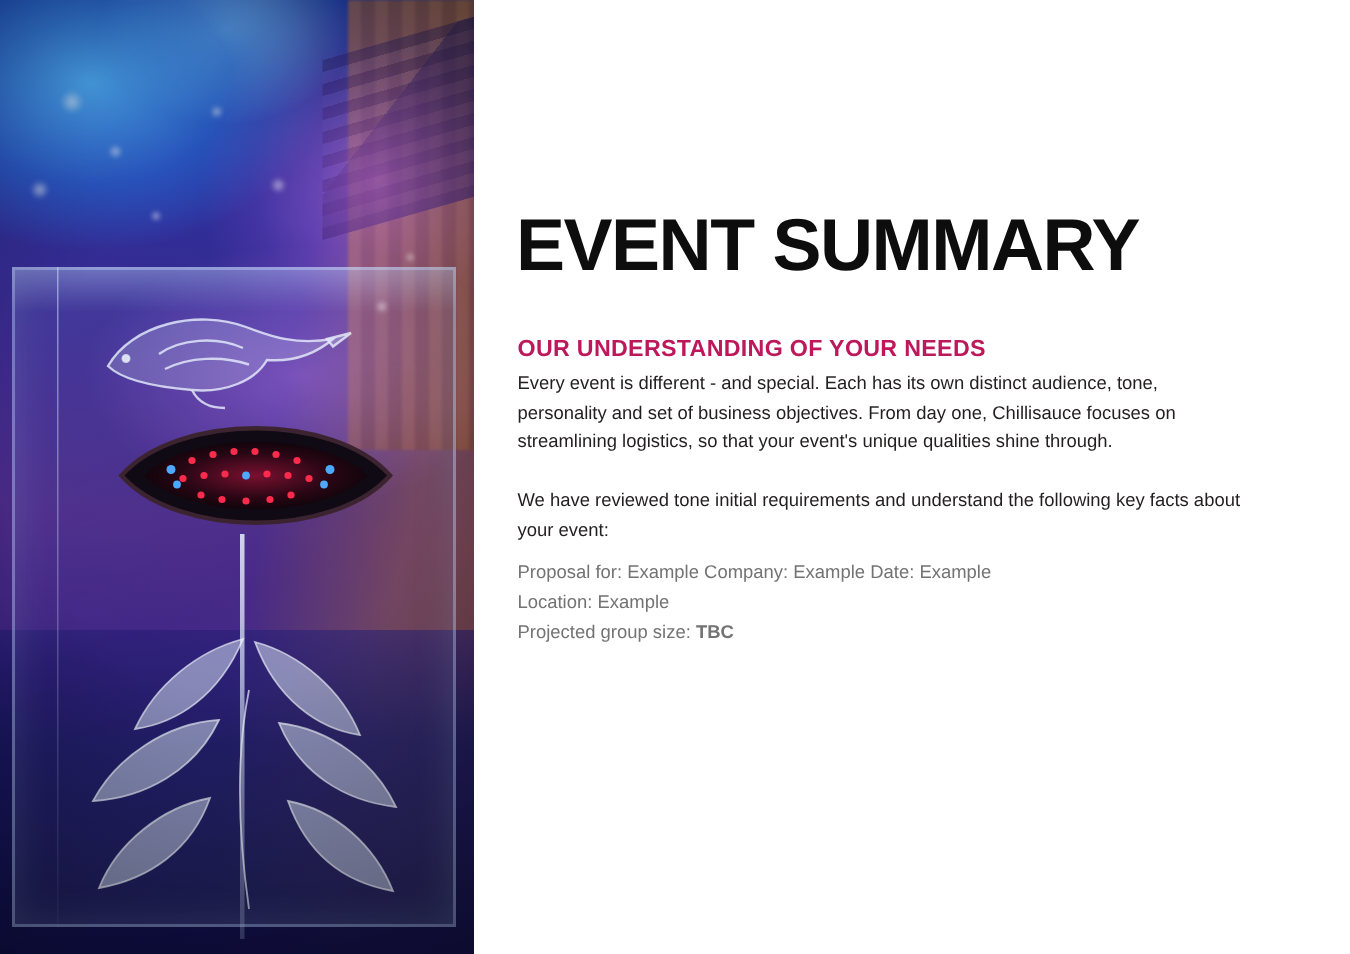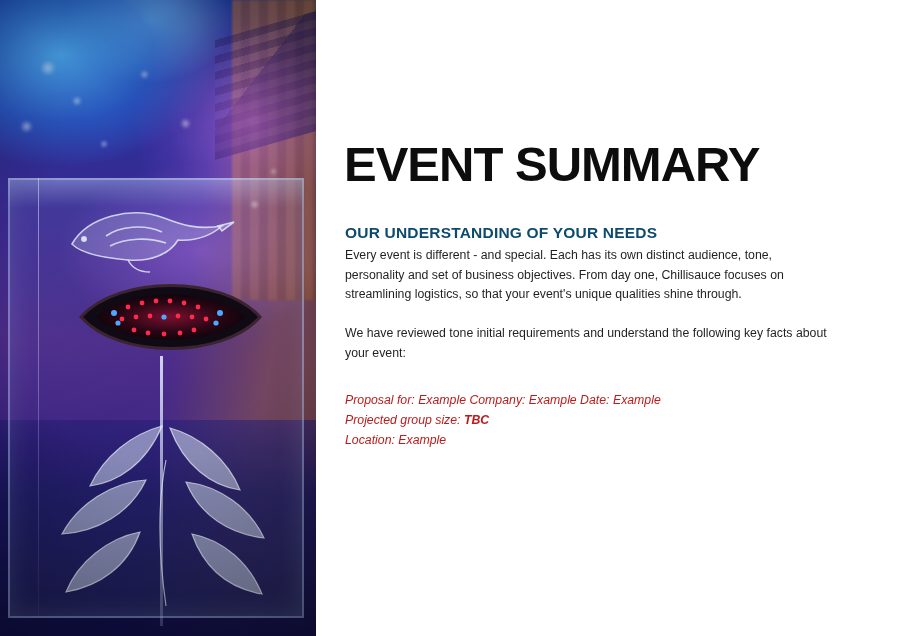--- a/index.html
+++ b/index.html
@@ -137,42 +137,41 @@
     letter-spacing: -1px;
     color: #0d0d0d;
     white-space: nowrap;
   }
   .subtitle {
     position: absolute;
     left: 29px;
     top: 224px;
     font-size: 15.5px;
     font-weight: 700;
-    color: #0c4a6e;
+    color: #be185d;
     letter-spacing: .2px;
   }
   .body-block {
     position: absolute;
     left: 29px;
     top: 246px;
     width: 485px;
     color: #231f20;
     font-size: 12.3px;
     line-height: 19.7px;
   }
   .body-block p { margin: 0 0 19px 0; }
   .facts {
     position: absolute;
     left: 29px;
-    top: 391px;
+    top: 372px;
     width: 485px;
-    color: #b91c1c;
+    color: #737373;
     font-size: 12.3px;
     line-height: 19.8px;
-    font-style: italic;
   }
   .facts div { white-space: nowrap; }
   .facts b { font-weight: 700; }
 </style>
 </head>
 <body>
 
 <div class="page">
 
   <div class="image-panel">
@@ -272,23 +271,23 @@
       <p>Every event is different - and special. Each has its own distinct audience, tone, personality and set of business objectives. From day one, Chillisauce focuses on streamlining logistics, so that your event's unique qualities shine through.</p>
       <p>We have reviewed tone initial requirements and understand the following key facts about your event:</p>
     </div>
 
     <div class="facts">
       <div>
         <span>Proposal for:</span>
         <span>Example Company: Example Date: Example</span>
       </div>
       <div>
+        <span>Location:</span>
+        <span>Example</span>
+      </div>
+      <div>
         <span>Projected group size:</span>
         <b>TBC</b>
       </div>
-      <div>
-        <span>Location:</span>
-        <span>Example</span>
-      </div>
     </div>
   </div>
 
 </div>
 
 </body></html>

